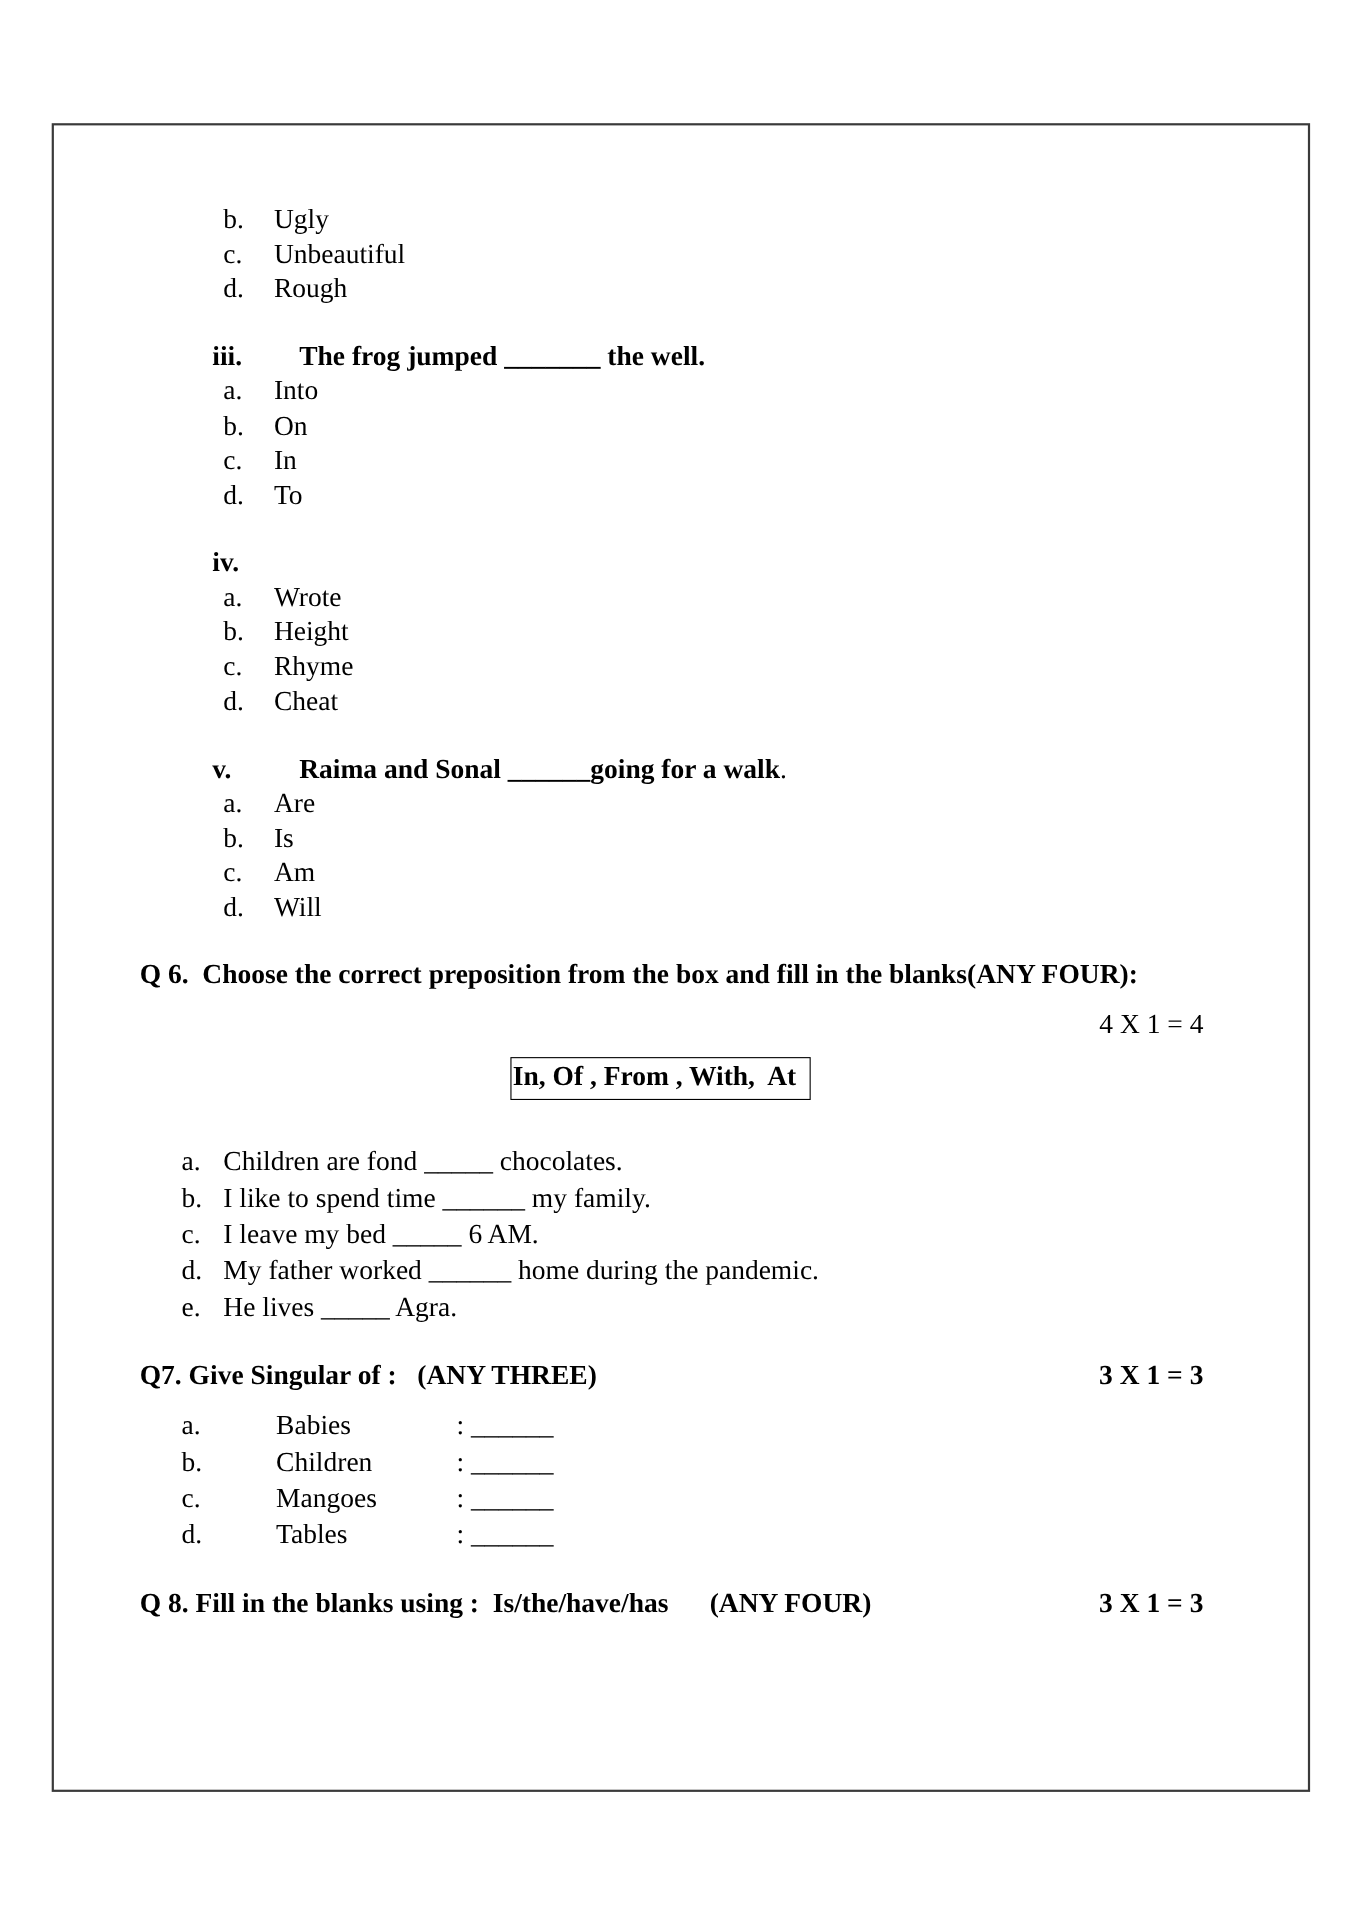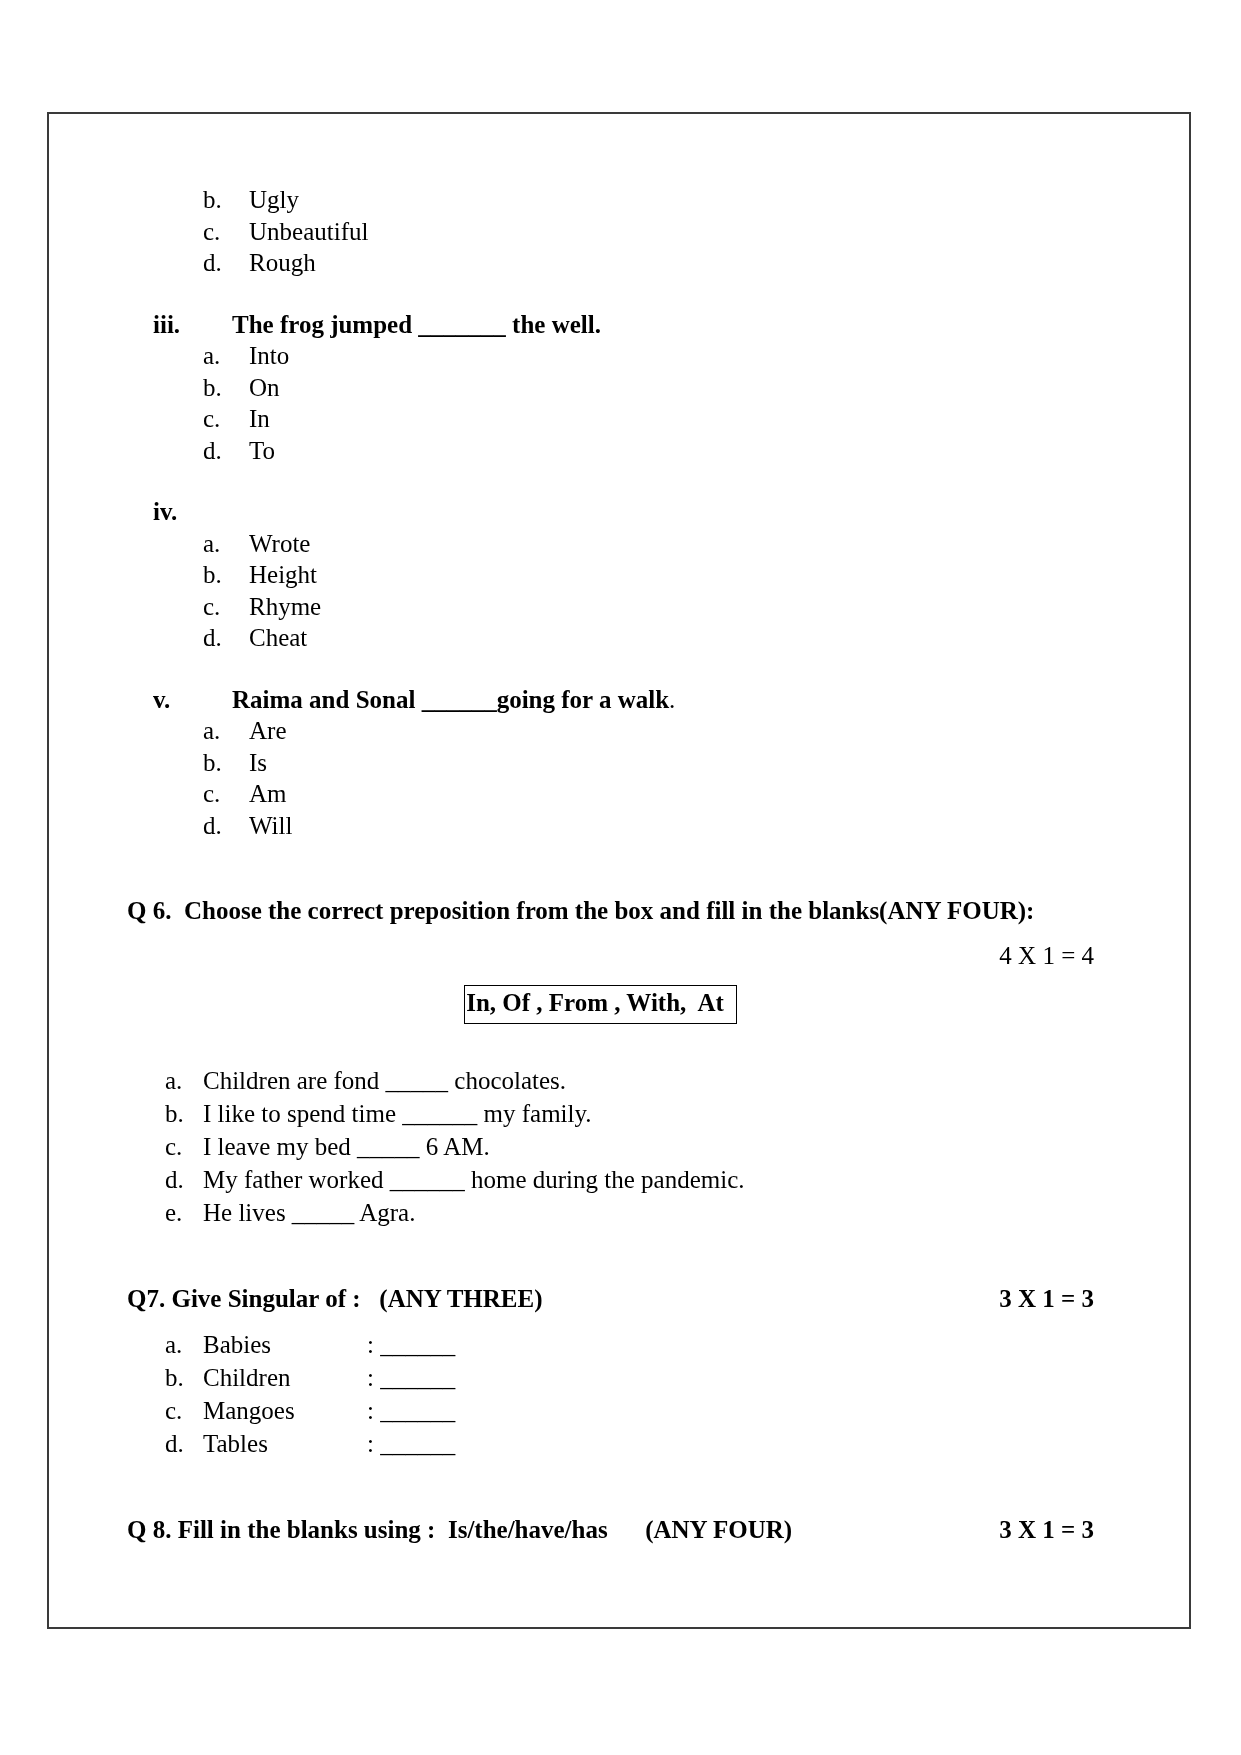--- a/index.html
+++ b/index.html
@@ -68,35 +68,34 @@
     white-space: pre;
   }
   .roman-marker {
     width: 79px;
     flex: 0 0 79px;
   }
   .roman-text { }
   .nb { font-weight: normal; }
 
   .grp-indent-opts { margin-left: 76px; }
-  .grp-indent-roman { margin-left: 26px; }
+  .grp-indent-roman { margin-left: 66px; }
 
   .spacer-sm { height: 14px; }
   .spacer-md { height: 30px; }
   .spacer-lg { height: 40px; }
 
   
   .q-head {
     display: flex;
     align-items: center;
     font-size: 25px;
     line-height: 31px;
     font-weight: bold;
     white-space: pre;
-    margin-top: 24px;
   }
   .q-head .q-marks {
     margin-left: auto;
     padding-right: 40px;
     white-space: pre;
   }
 
   .marks-line {
     text-align: right;
     font-size: 25px;
@@ -155,20 +154,21 @@
     line-height: 33px;
     white-space: pre;
   }
   .sing-marker {
     width: 38px;
     flex: 0 0 38px;
   }
   .sing-word {
     width: 164px;
     flex: 0 0 164px;
+    margin-left: 48px;
   }
   .sing-colon {
     flex: 0 0 auto;
   }
 </style>
 </head>
 <body>
 
 <div class="page">
   <div class="content">

